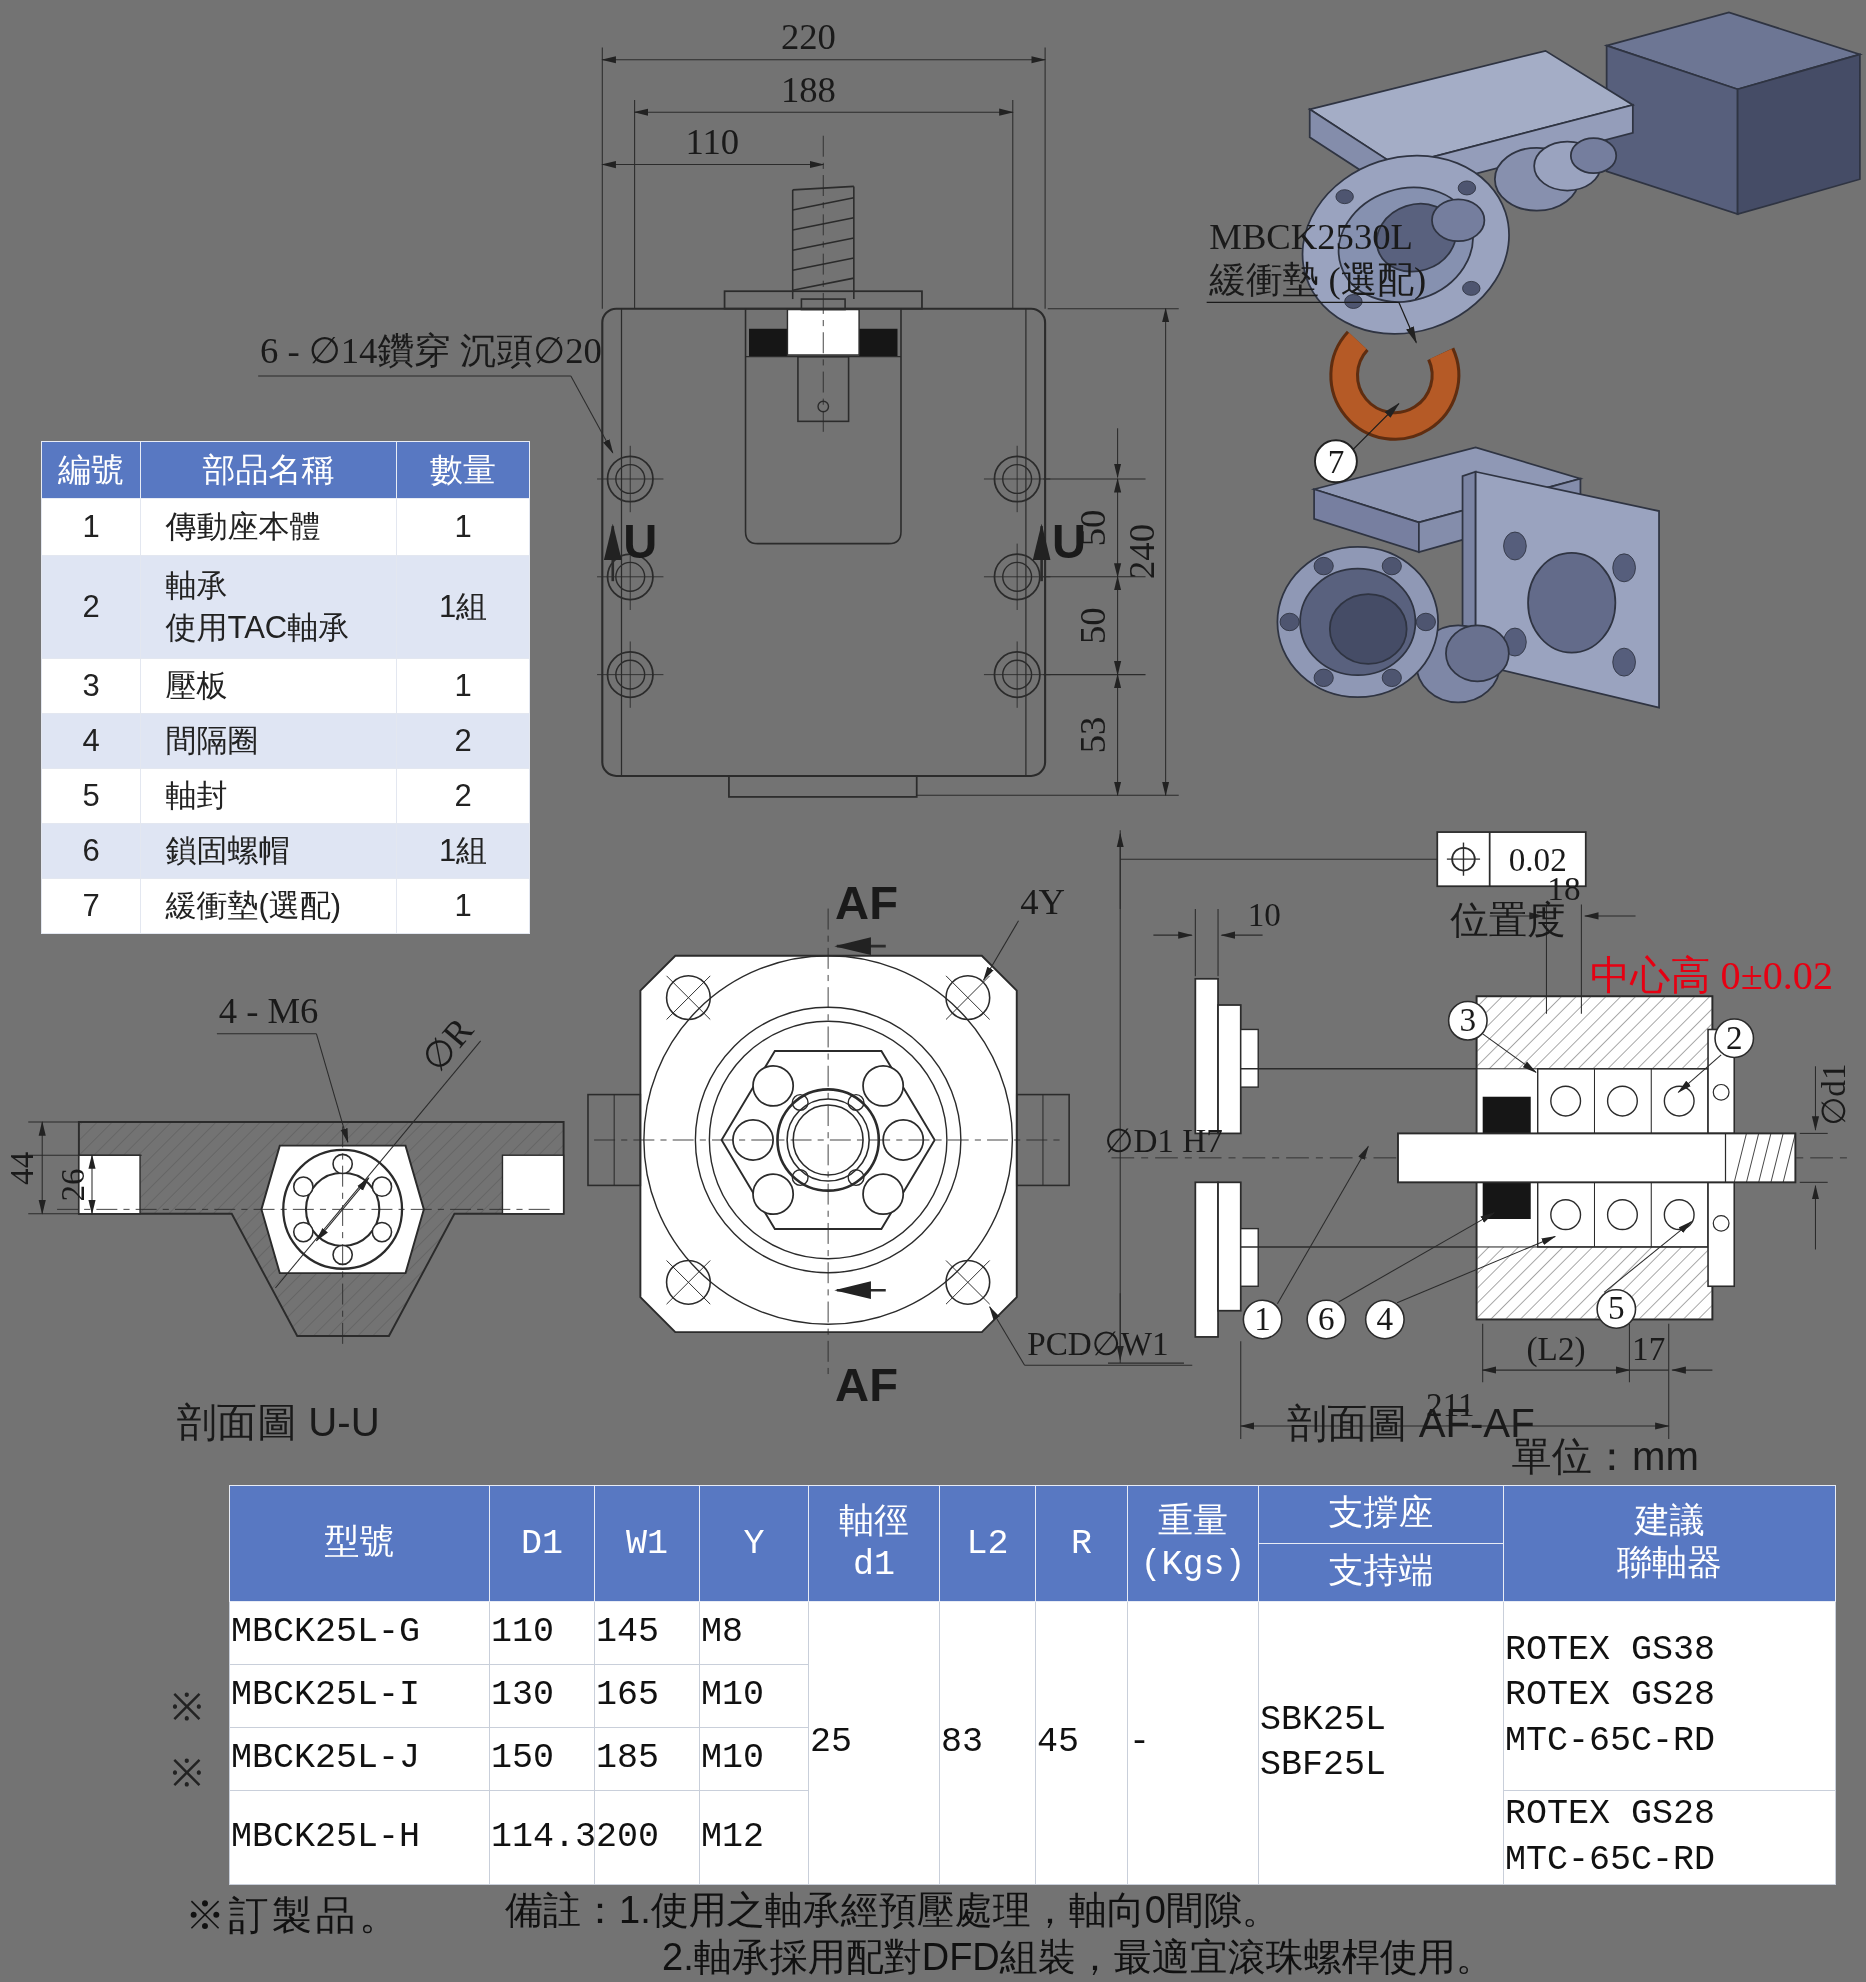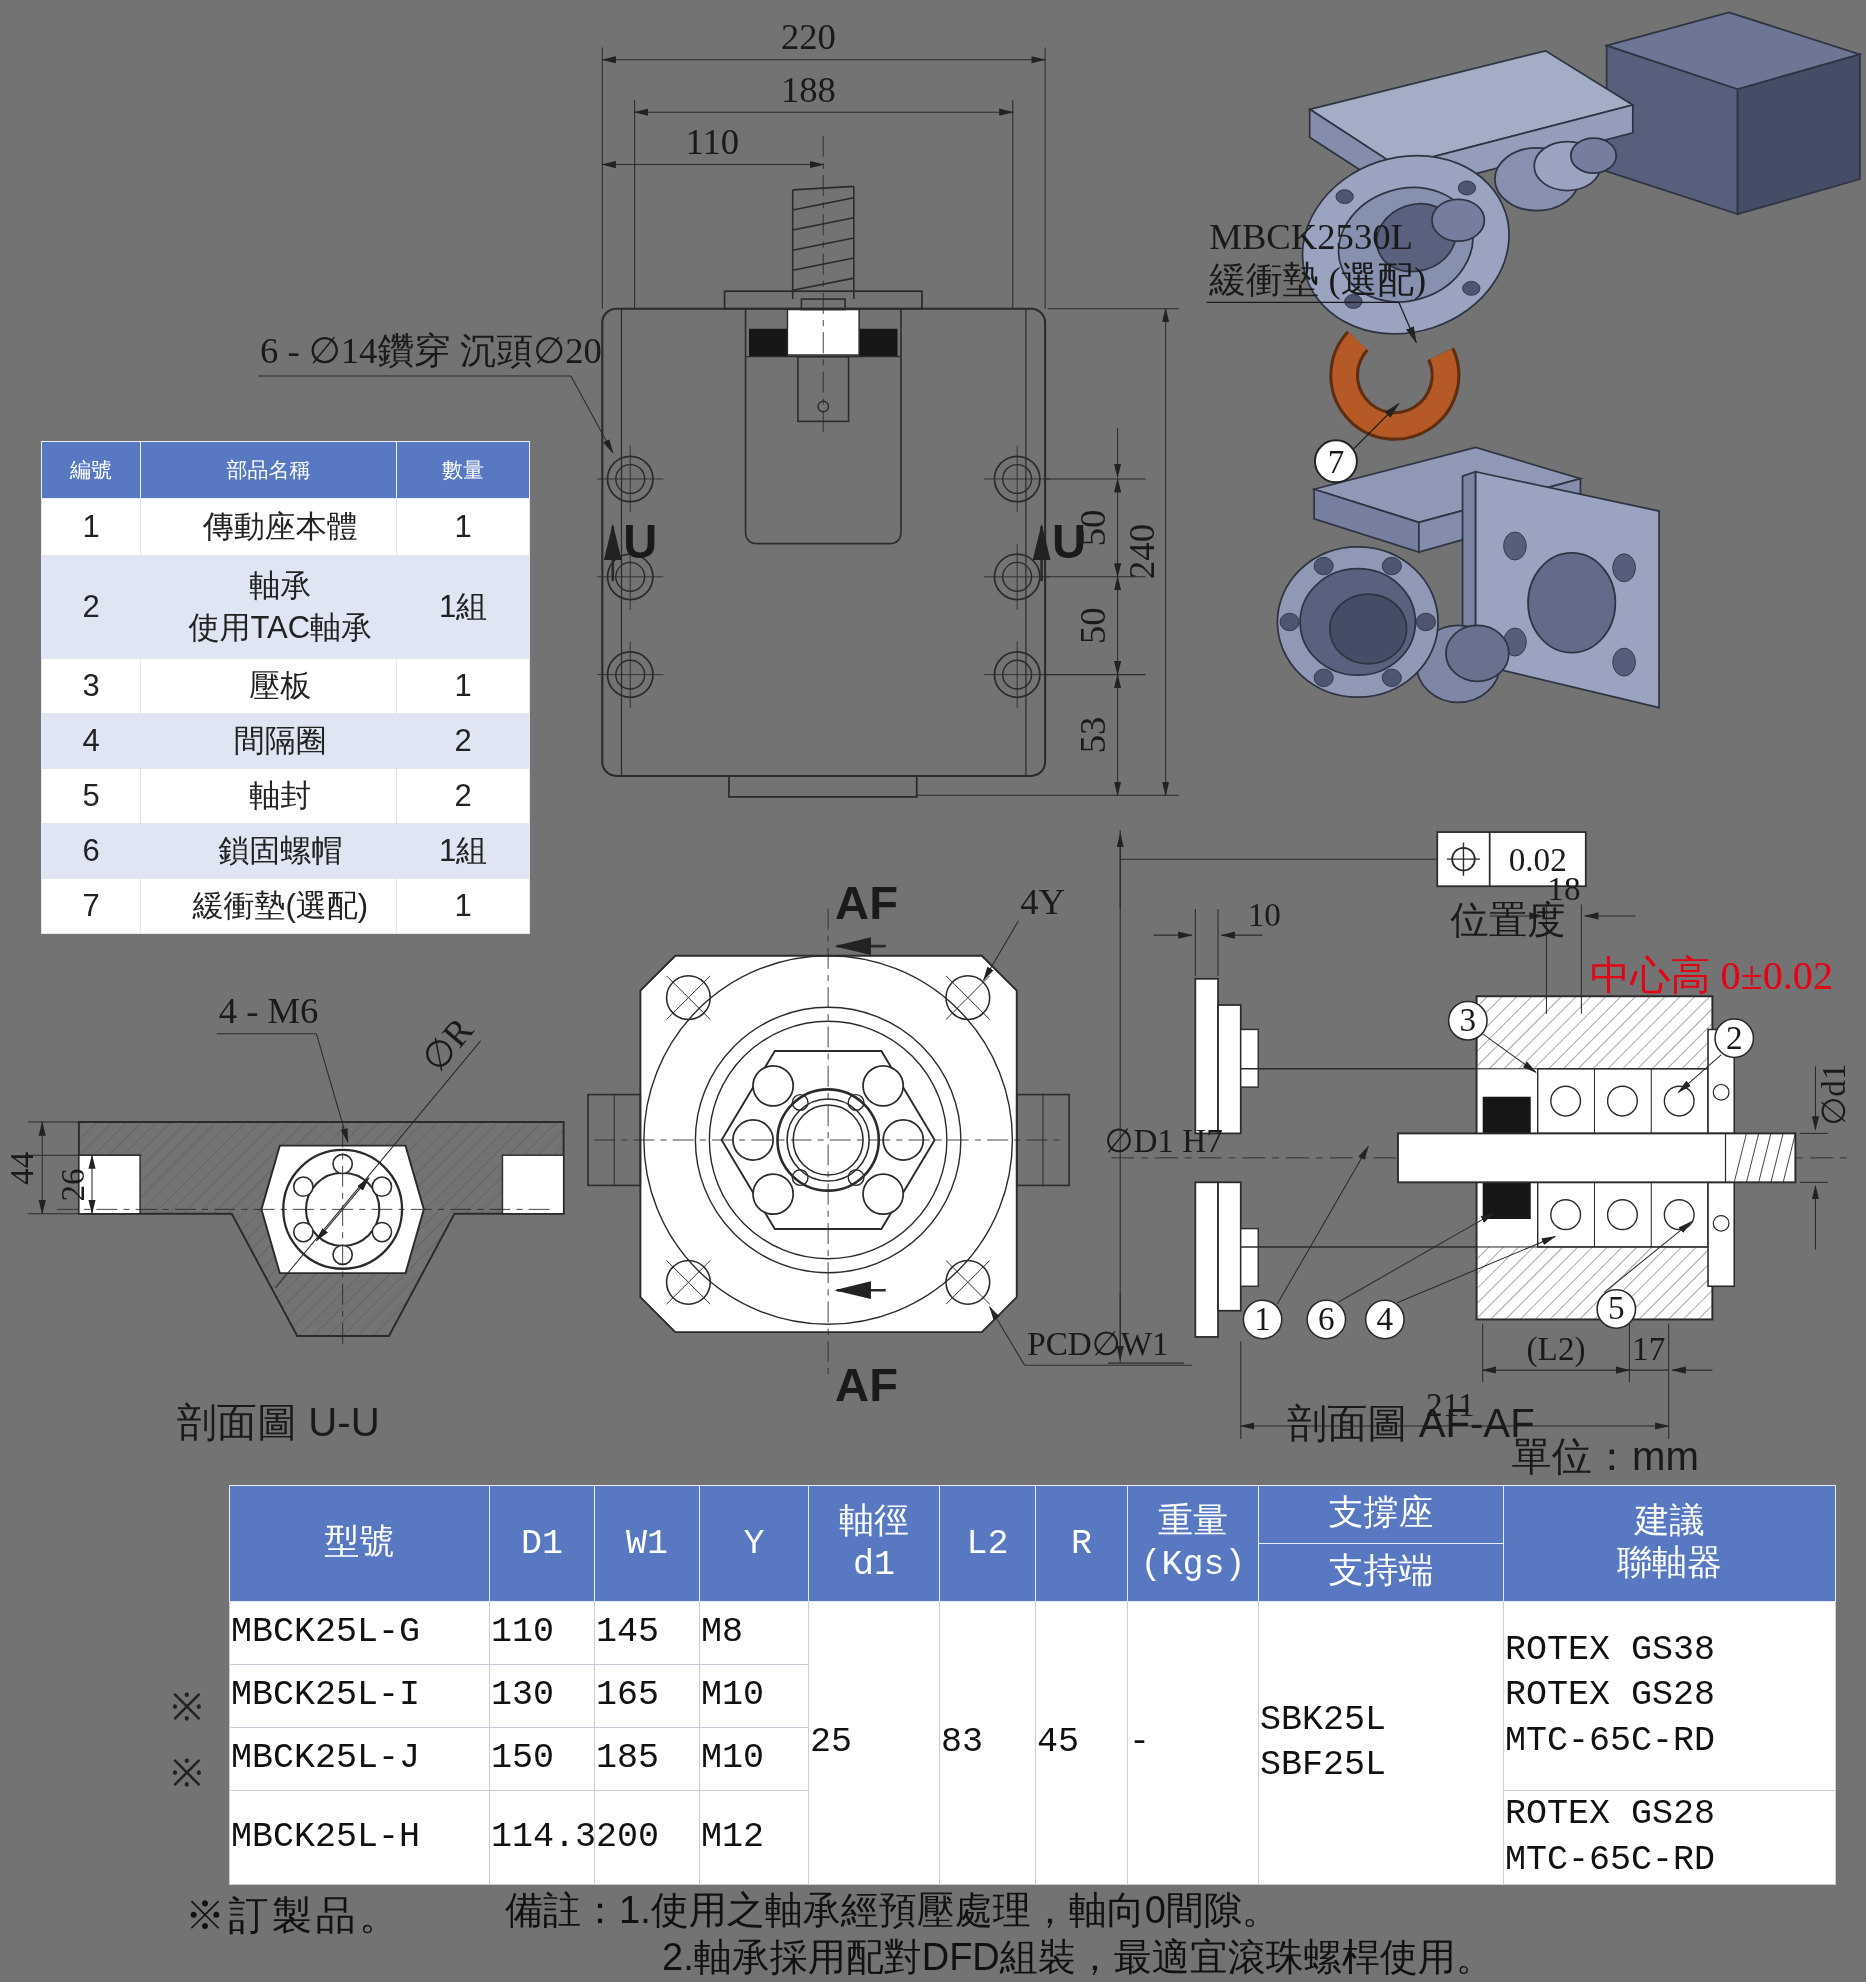--- a/index.html
+++ b/index.html
@@ -7,25 +7,25 @@
         font-family:"Liberation Sans",sans-serif;}
   svg{position:absolute;overflow:visible;}
   svg text{fill:#1a1a1a;}
   .dimtxt{font-family:"Liberation Serif",serif;font-size:42px;}
   .dimtxt-s{font-family:"Liberation Serif",serif;font-size:38px;}
   .cap{font-family:"Liberation Sans",sans-serif;font-size:46px;font-weight:500;}
   .secletter{font-family:"Liberation Sans",sans-serif;font-size:54px;font-weight:600;}
   .red{fill:#e60012;}
   
   .pt{position:absolute;left:41px;top:441px;width:487px;border-collapse:collapse;table-layout:fixed;}
-  .pt th{background:#5878c2;color:#fff;font-size:21px;font-weight:500;height:54px;border:1.7px solid #e8ecf5;margin-top:48px;}
+  .pt th{background:#5878c2;color:#fff;font-size:33px;font-weight:500;height:54px;border:1.7px solid #e8ecf5;margin-top:48px;}
   .pt td{font-size:31px;color:#222;border:1.7px solid #e3e7f0;background:#fff;}
   .pt tr.alt td{background:#dfe5f3;}
   .pt td.c{text-align:center;}
-  .pt td.n{text-align:center;padding-left:24.5px;line-height:1.35;}
+  .pt td.n{text-align:left;padding-left:24.5px;line-height:1.35;}
   .pt tr.h62 td{height:54px;}
   .pt tr.h115 td{height:100px;}
   .pt tr.h60 td{height:52px;}
   
   .st{position:absolute;left:229px;top:1485px;width:1605px;border-collapse:collapse;table-layout:fixed;
       font-family:Liberation Mono, monospace;border-radius:7px;}
   .st th{background:#5878c2;color:#fff;font-size:35px;font-weight:400;border:1.7px solid #e8ecf5;line-height:1.2;}
   .st td{font-size:35px;color:#111;text-align:left;border:1.7px solid #c9cfda;background:#fff;line-height:1.3;}
   .st tr.hh{height:58px;}
   .st tr.r72{height:63px;}

